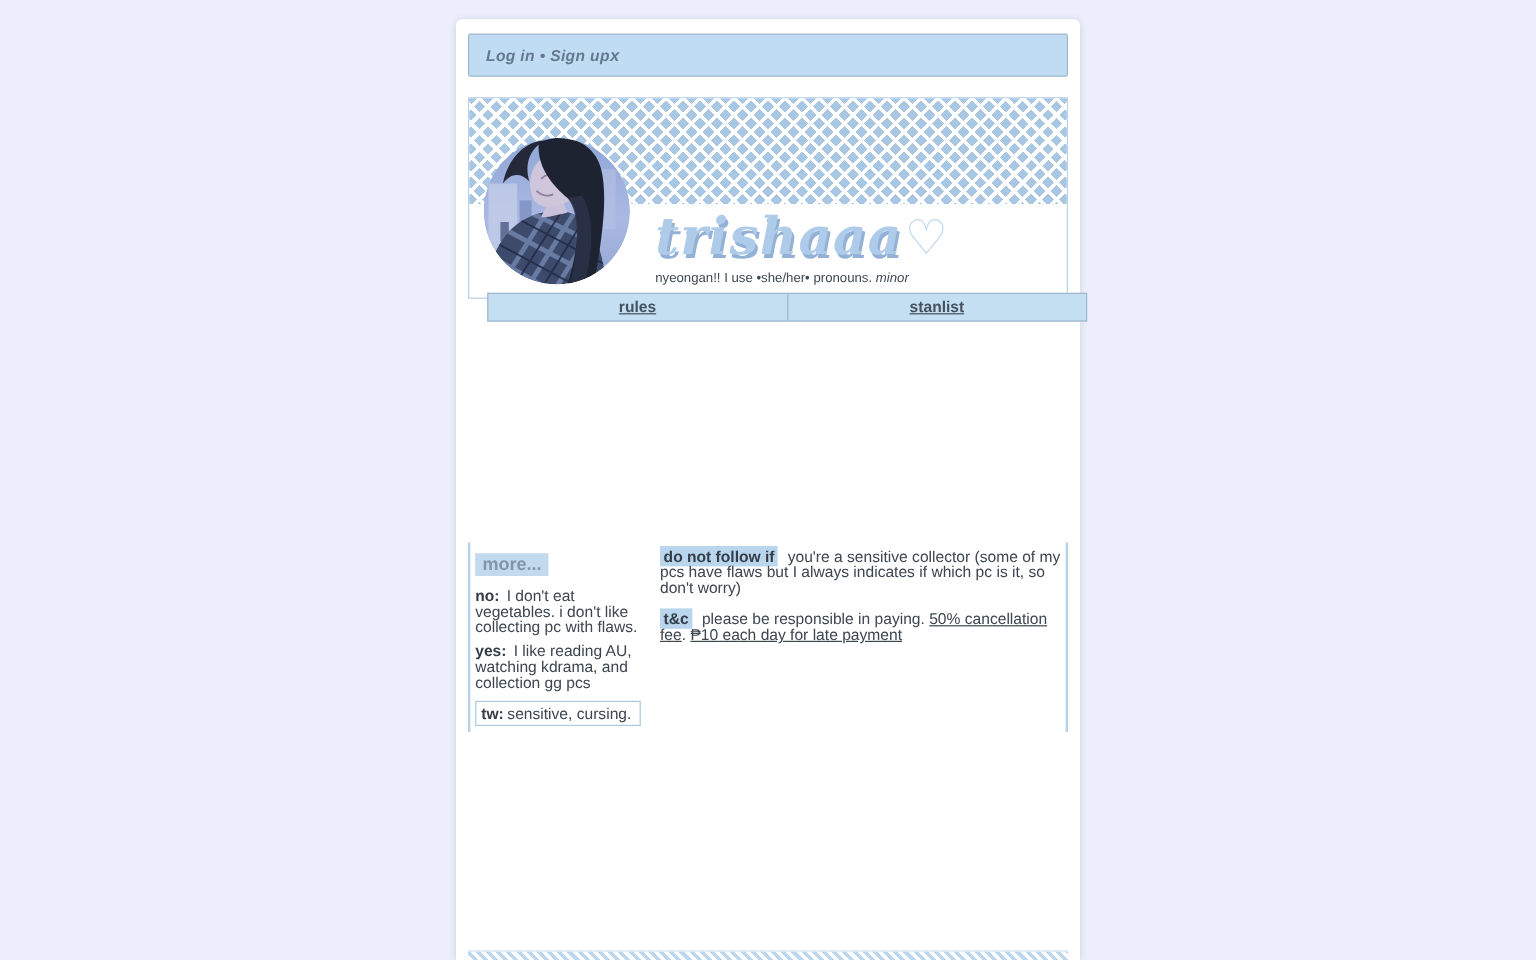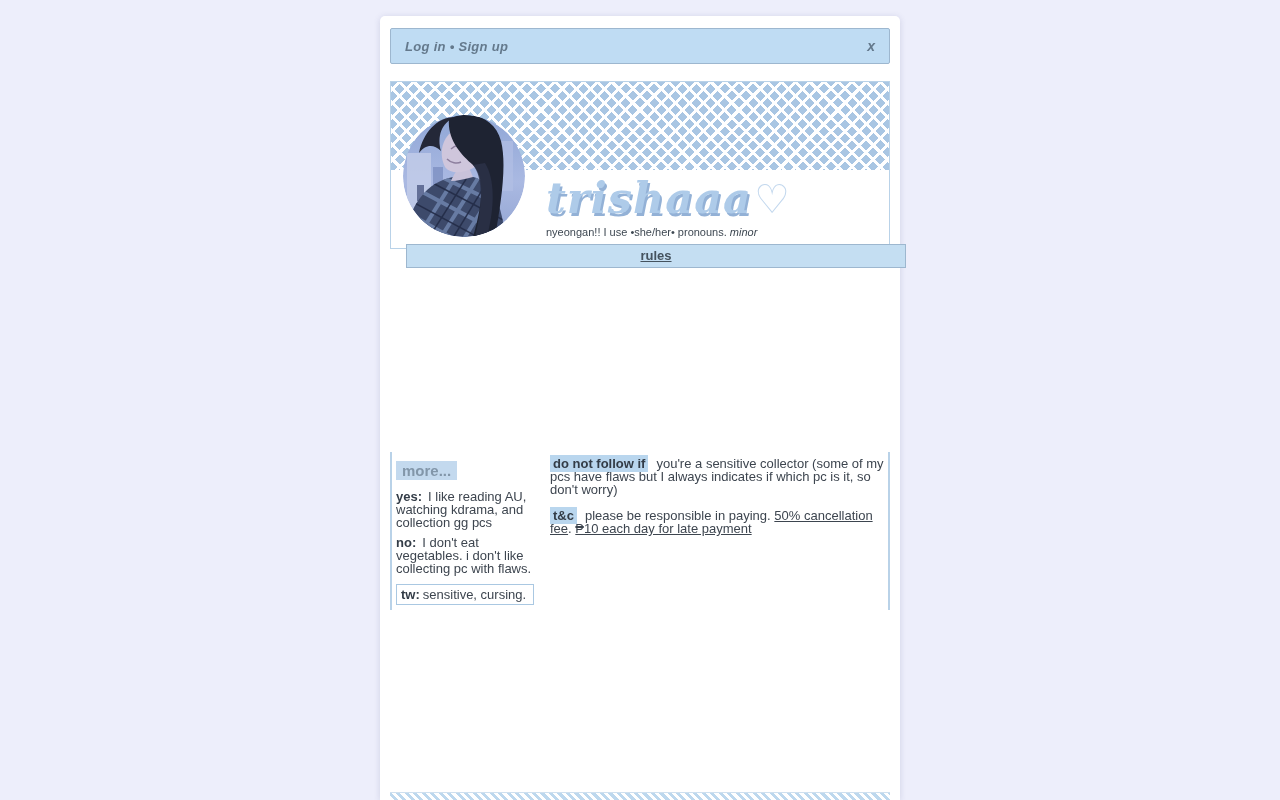--- a/index.html
+++ b/index.html
@@ -11,21 +11,21 @@
   }
   .card {
     position: absolute; left: 380px; top: 16px; width: 520px; height: 784px;
     background: #ffffff; border-radius: 5px 5px 0 0;
     box-shadow: 0 1px 6px rgba(70, 80, 130, 0.18);
   }
   
   .topbar {
     position: absolute; left: 10px; top: 12px; width: 500px; height: 36px;
     background: #bfdcf3; border: 1px solid #9db7cf; border-radius: 2px;
-    display: flex; align-items: center; justify-content: space-between;
+    display: flex; align-items: center; 
     padding: 0 14px;
   }
   .topbar .login {
     font-size: 13px; font-weight: bold; color: #64798c; letter-spacing: 0.3px;
     font-style: italic; cursor: pointer;
   }
   .topbar .close-x {
     font-size: 14px; font-weight: bold; font-style: italic; color: #64798c; cursor: pointer;
   }
   
@@ -164,30 +164,31 @@
     </div>
 
     <div class="namewrap">
       <div class="bigname"><span>trishaaa</span><span class="heart">♡</span></div>
       <div class="bio"><span>nyeongan!! I use •she/her• pronouns. </span><i>minor</i></div>
     </div>
   </div>
 
   <div class="tabs">
     <div class="tab"><u>rules</u></div>
+    <div class="tab"><u>stanlist</u></div>
   </div>
 
   <div class="panel">
 
     <div class="leftcol">
       <div class="more-row">
         <span class="hl-more">more...</span>
       </div>
+      <p><b>no:</b><span>I don't eat vegetables. i don't like collecting pc with flaws.</span></p>
       <p><b>yes:</b><span>I like reading AU, watching kdrama, and collection gg pcs</span></p>
-      <p><b>no:</b><span>I don't eat vegetables. i don't like collecting pc with flaws.</span></p>
       <div class="twbox"><b>tw:</b><span>sensitive, cursing.</span></div>
     </div>
 
     <div class="rightcol">
       <div class="para">
         <span class="hl">do not follow if</span><span>you're a sensitive collector (some of my pcs have flaws but I always indicates if which pc is it, so don't worry)</span>
       </div>
       <div class="para">
         <span class="hl">t&amp;c</span><span>please be responsible in paying.</span>
         <u>50% cancellation fee</u><span>. </span><u>₱10 each day for late payment</u>

